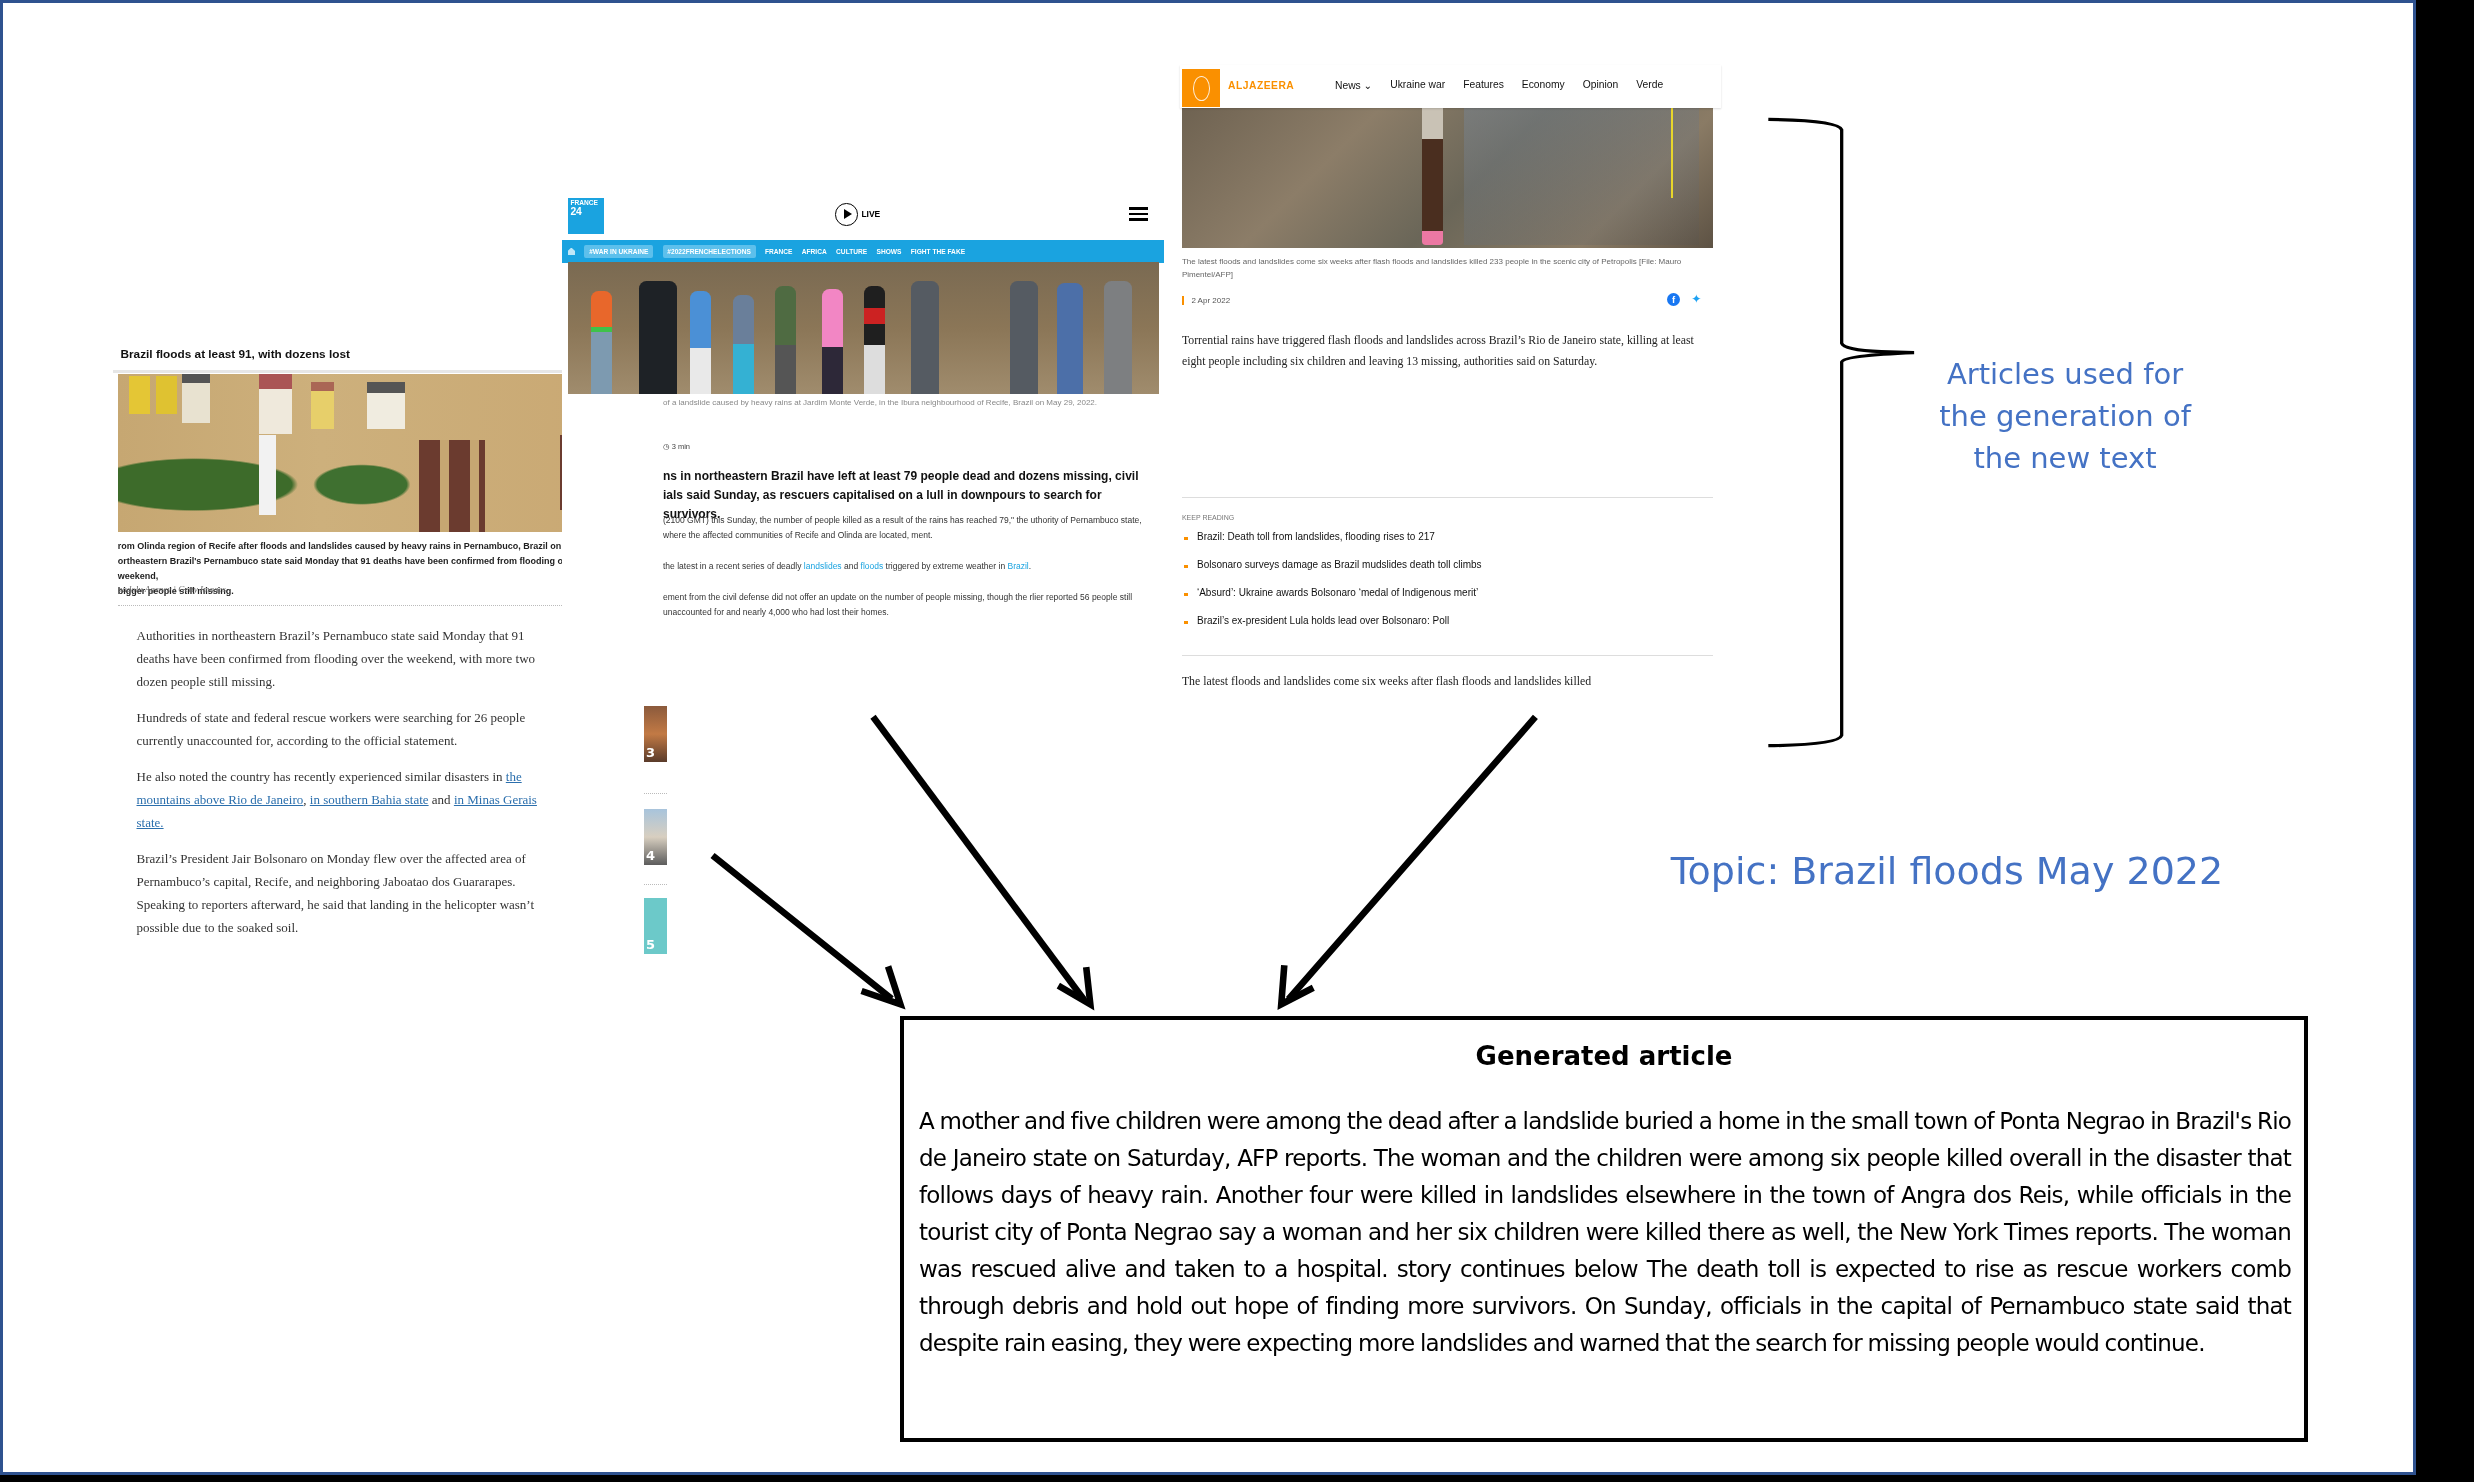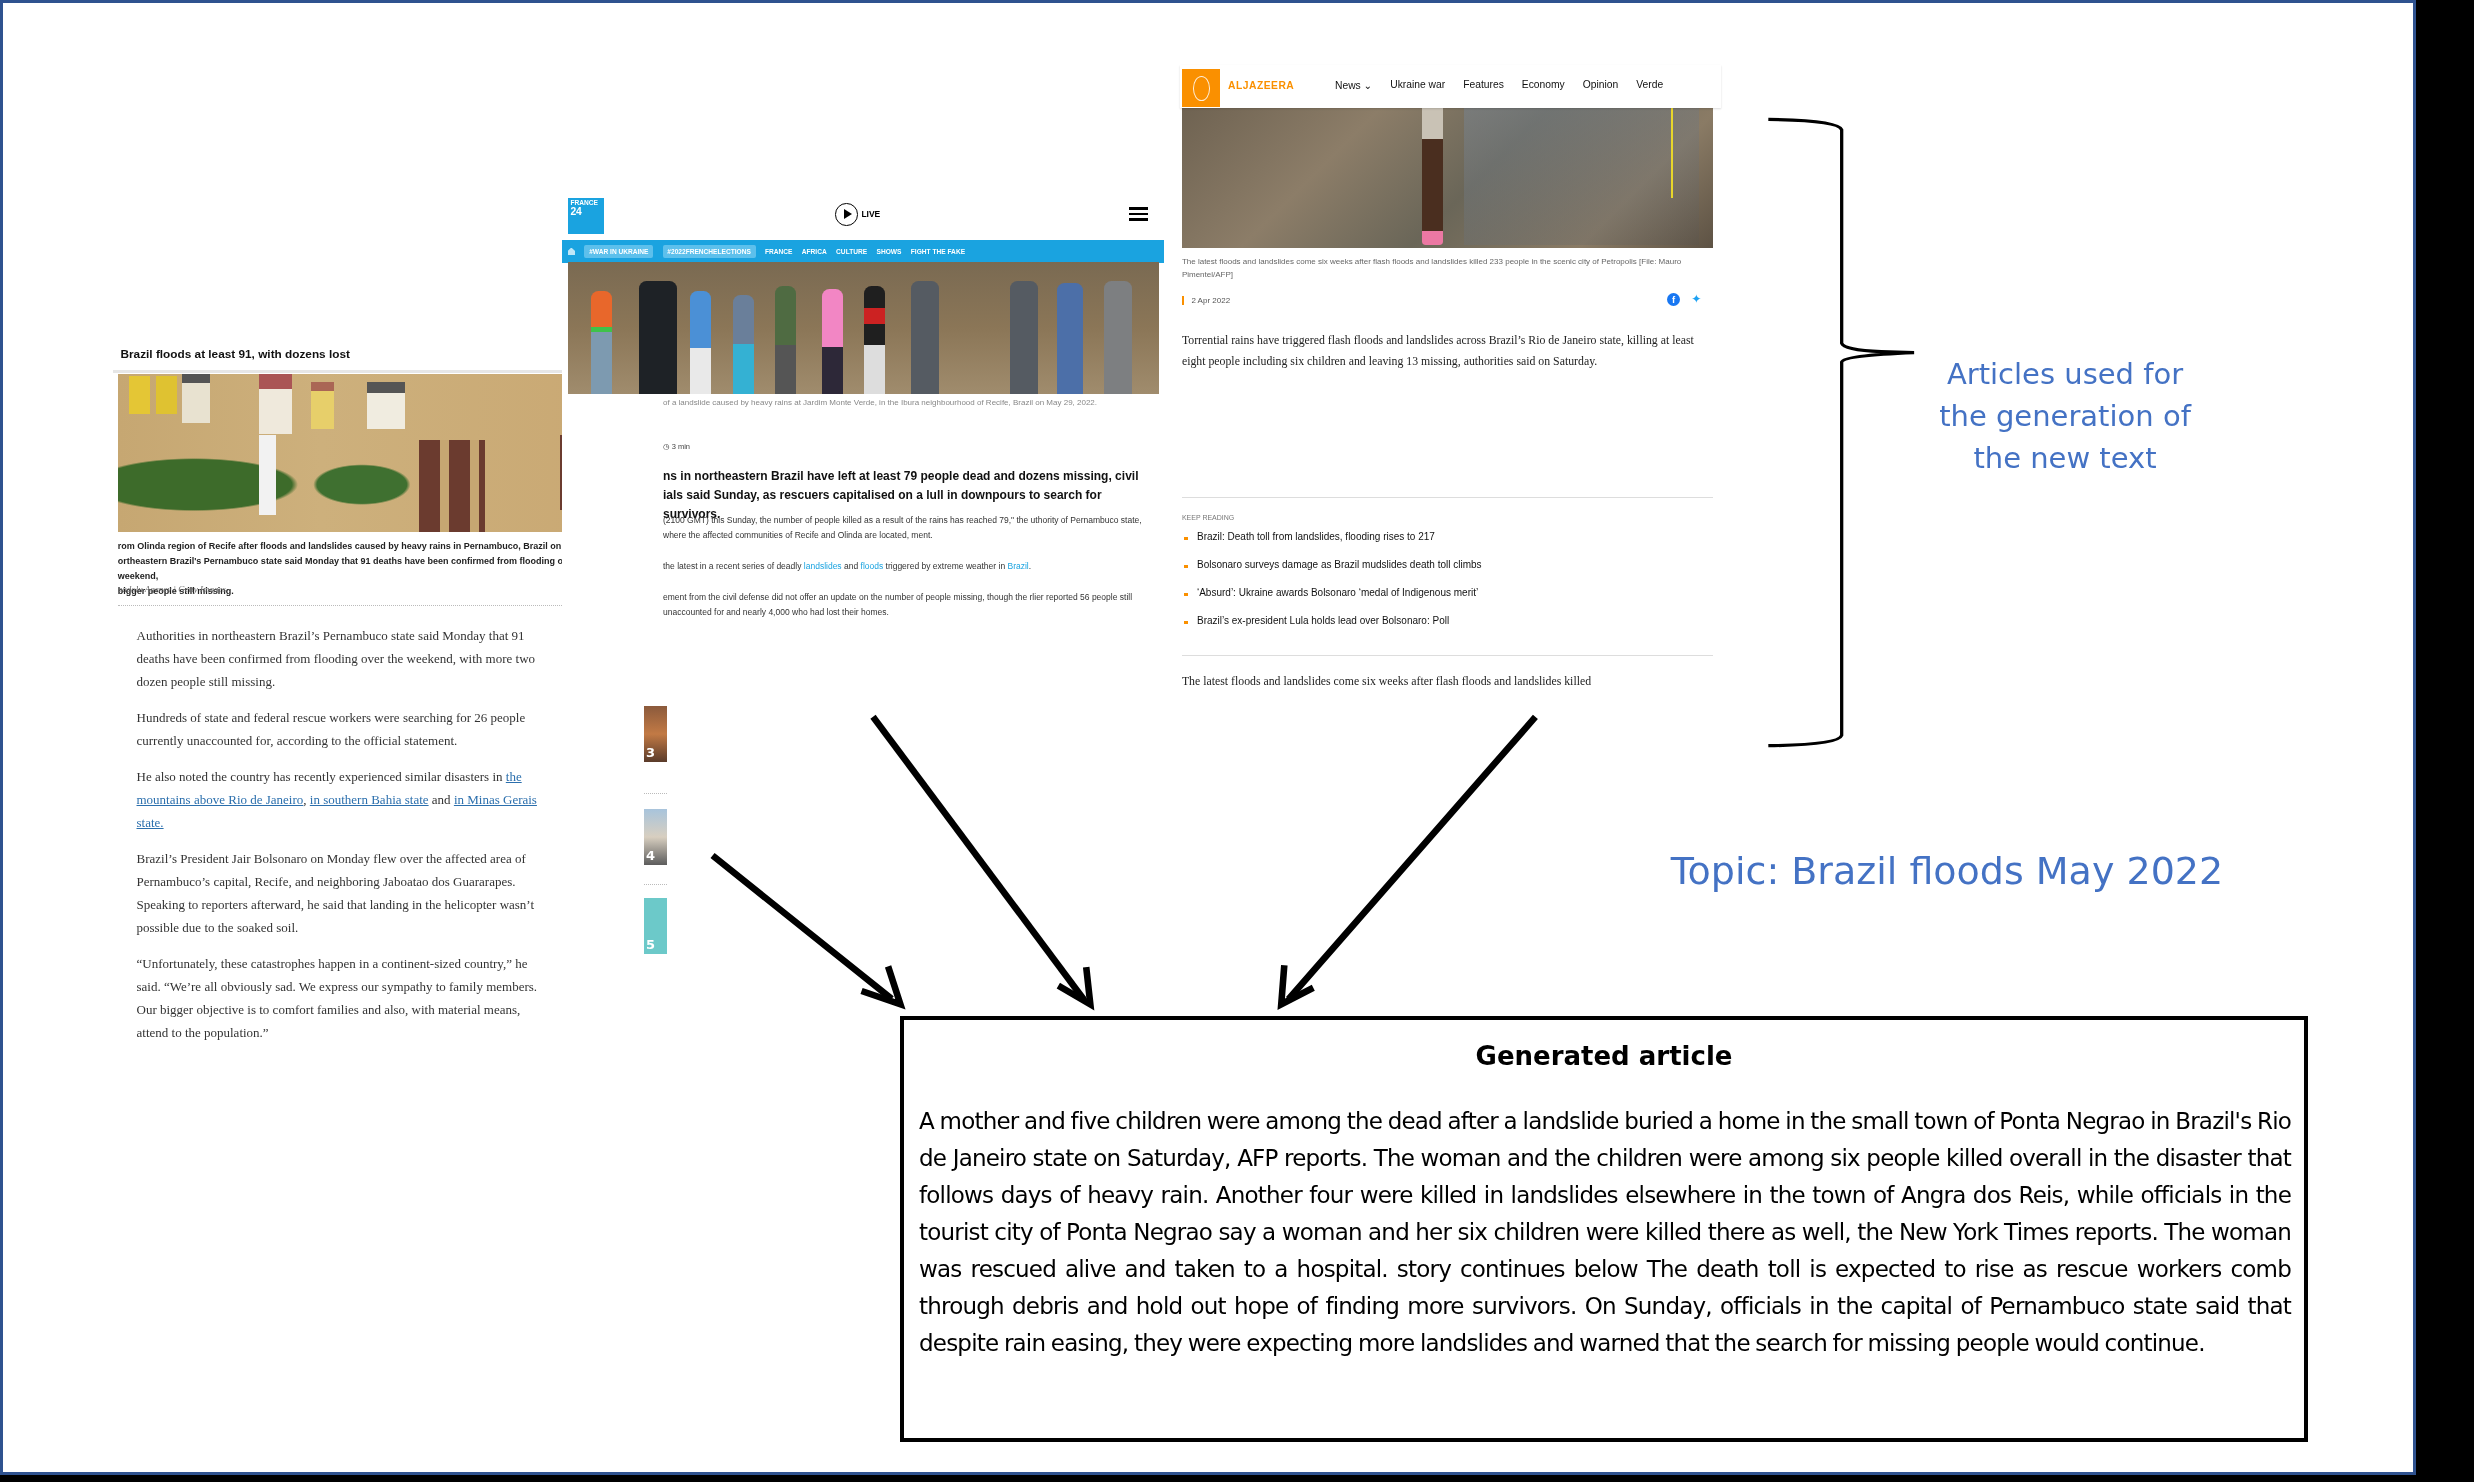--- a/index.html
+++ b/index.html
@@ -105,21 +105,20 @@
     <div>ortheastern Brazil's Pernambuco state said Monday that 91 deaths have been confirmed from flooding over the weekend,</div>
     <div>bigger people still missing.</div>
   </div>
   <div class="cnbc-credit">nadolu Agency | Getty Images</div>
   <div class="cnbc-sep"></div>
   <div class="cnbc-body">
     <p style="margin-top:15px">Authorities in northeastern Brazil’s Pernambuco state said Monday that 91 deaths have been confirmed from flooding over the weekend, with more two dozen people still missing.</p>
     <p>Hundreds of state and federal rescue workers were searching for 26 people currently unaccounted for, according to the official statement.</p>
     <p><span>He also noted the country has recently experienced similar disasters in </span><a>the mountains above Rio de Janeiro</a><span>, </span><a>in southern Bahia state</a><span> and </span><a>in Minas Gerais state.</a></p>
     <p>Brazil’s President Jair Bolsonaro on Monday flew over the affected area of Pernambuco’s capital, Recife, and neighboring Jaboatao dos Guararapes. Speaking to reporters afterward, he said that landing in the helicopter wasn’t possible due to the soaked soil.</p>
-    <p>“Unfortunately, these catastrophes happen in a continent-sized country,” he said. “We’re all obviously sad. We express our sympathy to family members. Our bigger objective is to comfort families and also, with material means, attend to the population.”</p>
   </div>
   <div class="trend-col">
     <div class="abs" style="left:1.9px;top:47px;width:5.6px;height:75px;border:2.8px solid #0b2a6b;border-right:none;"></div>
     <div class="abs" style="left:9.4px;top:62px;font-weight:bold;font-size:14px;line-height:15px;color:#0b2a6b;width:15px;">S S</div>
     <div class="abs" style="left:9.4px;top:107px;font-size:7.5px;color:#0b2a6b;">UP</div>
     <div class="abs" style="left:1.9px;top:167px;width:28px;border-top:1.9px solid #aab3c8;"></div>
     <div class="abs" style="left:0.9px;top:169px;font-weight:bold;font-size:12.2px;color:#0b2a6b;font-family:'DejaVu Sans',sans-serif;">TRE</div>
     <div class="trend-thumb" style="top:196px;background:linear-gradient(180deg,#ddd 0 30%,#4a5a3a 30% 100%);">
         <span class="trend-num">1</span>
       </div>

